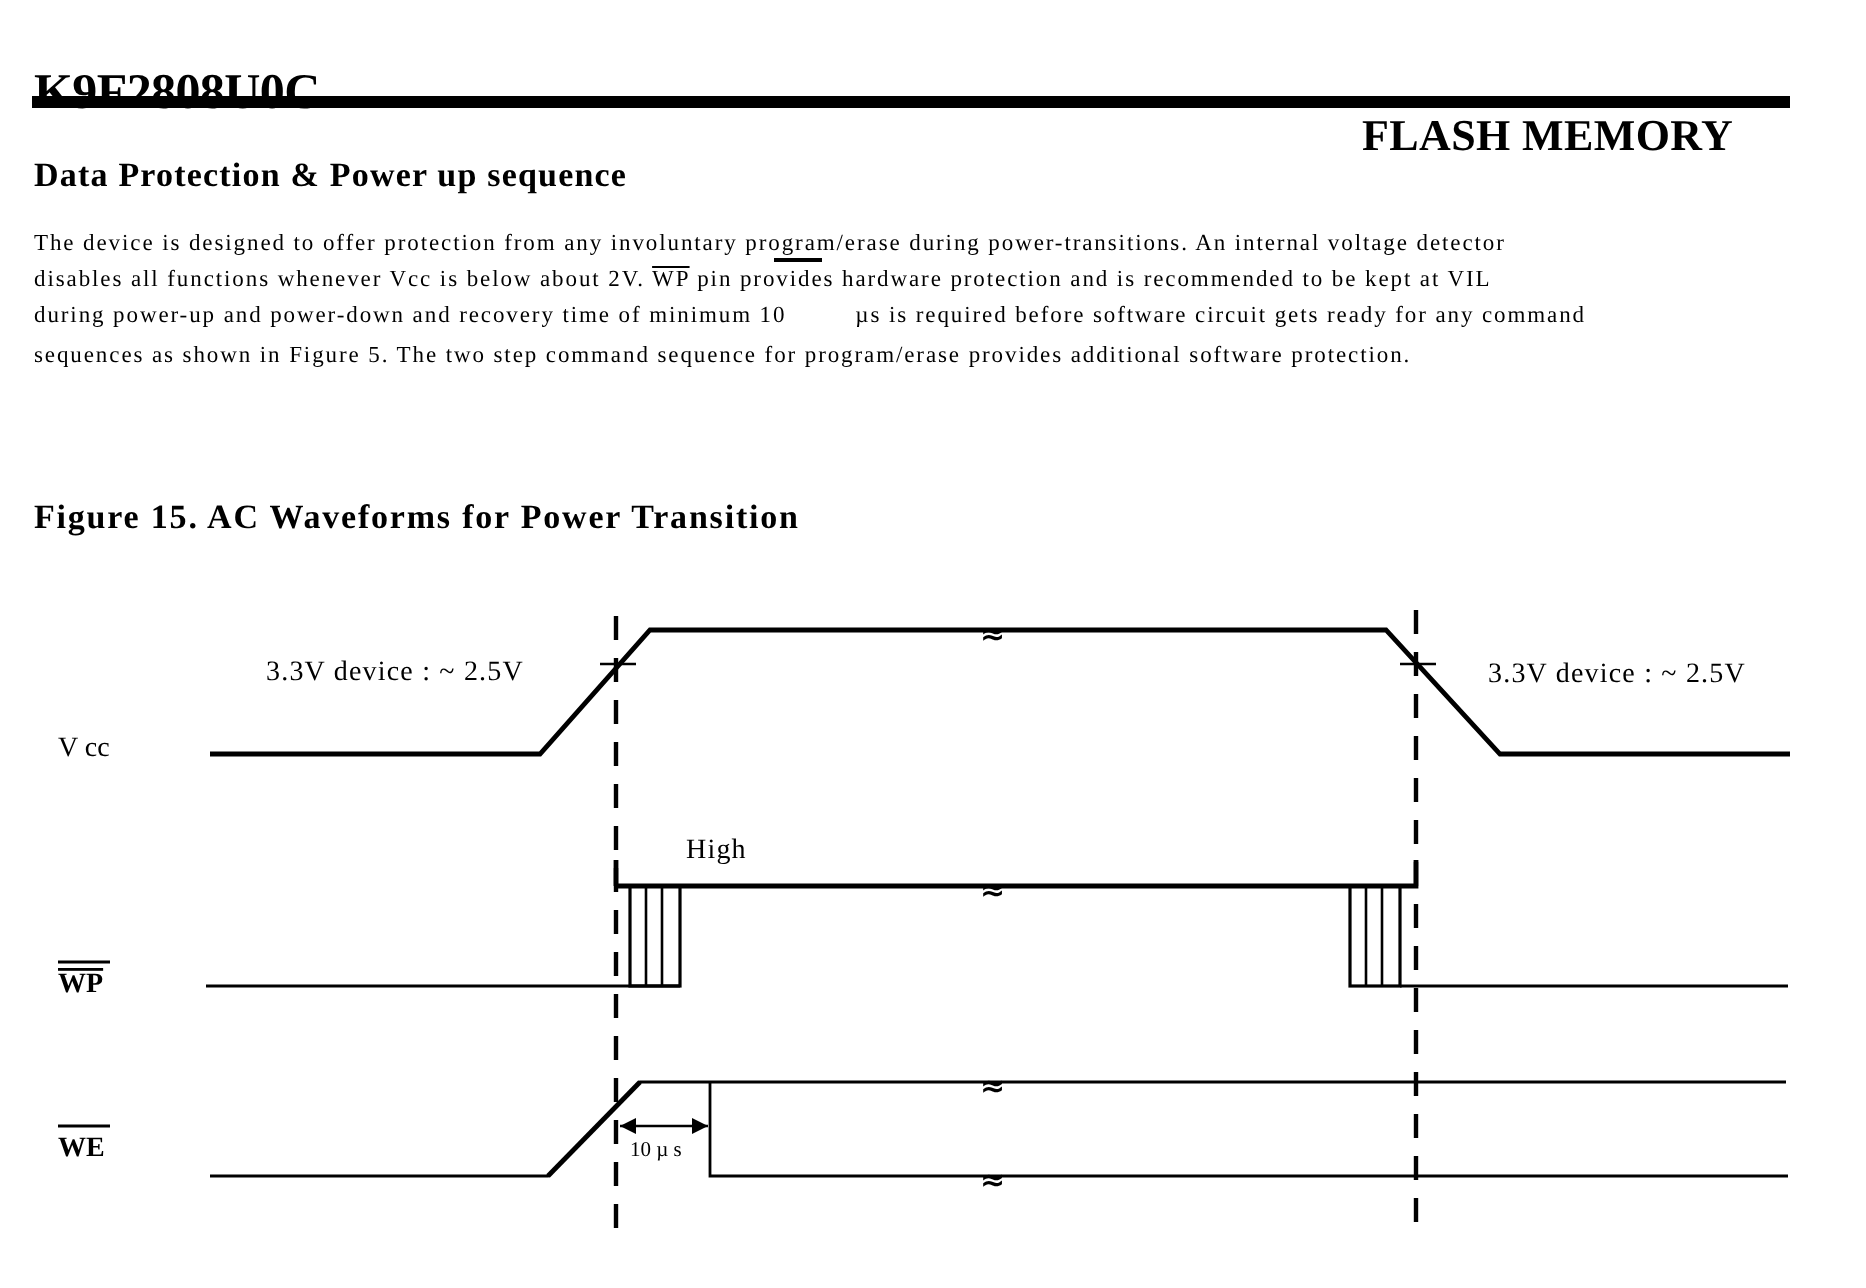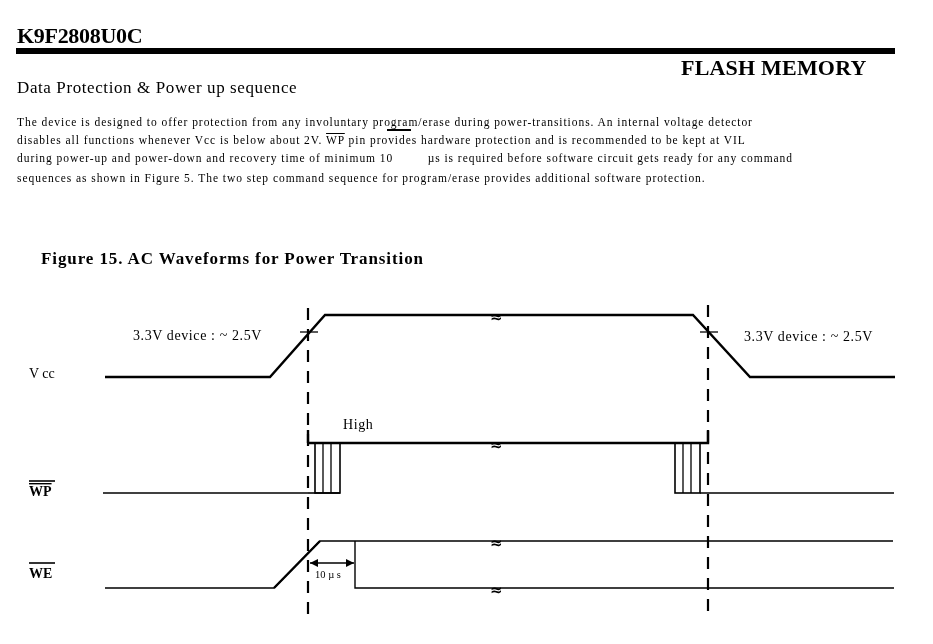--- a/index.html
+++ b/index.html
@@ -1,24 +1,24 @@
 <!DOCTYPE html>
 <html><head>
 <meta charset="utf-8">
 <style>
   html, body { margin: 0; padding: 0; background: #ffffff; }
   body { width: 933px; height: 644px; position: relative; overflow: hidden; color: #000; font-family: "Liberation Serif", "DejaVu Serif", serif; }
   .abs { position: absolute; }
-  #part-number { left: 17px; top: 23px; font-size: 22px; font-weight: bold; letter-spacing: -0.3px; }
+  #part-number { left: 17px; top: 33px; font-size: 25px; font-weight: bold; letter-spacing: -0.3px; }
   #doc-type { left: 681px; top: 16px; font-size: 22px; font-weight: bold; letter-spacing: 0.2px; margin-top: 39px; }
   #header-rule { left: 16px; top: 48px; width: 879px; height: 6px; background: #000; }
-  #section-title { left: 17px; top: 78px; font-size: 17px; font-weight: normal; letter-spacing: 0.6px; }
+  #section-title { left: 17px; top: 78px; font-size: 17px; font-weight: bold; letter-spacing: 0.6px; }
   .para-line { position: absolute; left: 17px; font-size: 11.5px; letter-spacing: 0.95px; white-space: pre; }
   .ovl { text-decoration: overline; }
-  #figure-title { left: 17px; top: 249px; font-size: 17px; font-weight: bold; letter-spacing: 0.9px; margin-left: 24px; }
+  #figure-title { left: 17px; top: 249px; font-size: 17px; font-weight: bold; letter-spacing: 0.9px; }
   svg#waveform { position: absolute; left: 0; top: 0; }
   .sig-label { font-family: "Liberation Serif", "DejaVu Serif", serif; font-size: 14px; }
   .anno { font-family: "Liberation Serif", "DejaVu Serif", serif; font-size: 14px; letter-spacing: 0.6px; }
 </style>
 </head>
 <body>
 
 <div id="part-number" class="abs">K9F2808U0C</div>
 <div id="doc-type" class="abs">FLASH MEMORY</div>
 <div id="header-rule" class="abs"></div>

